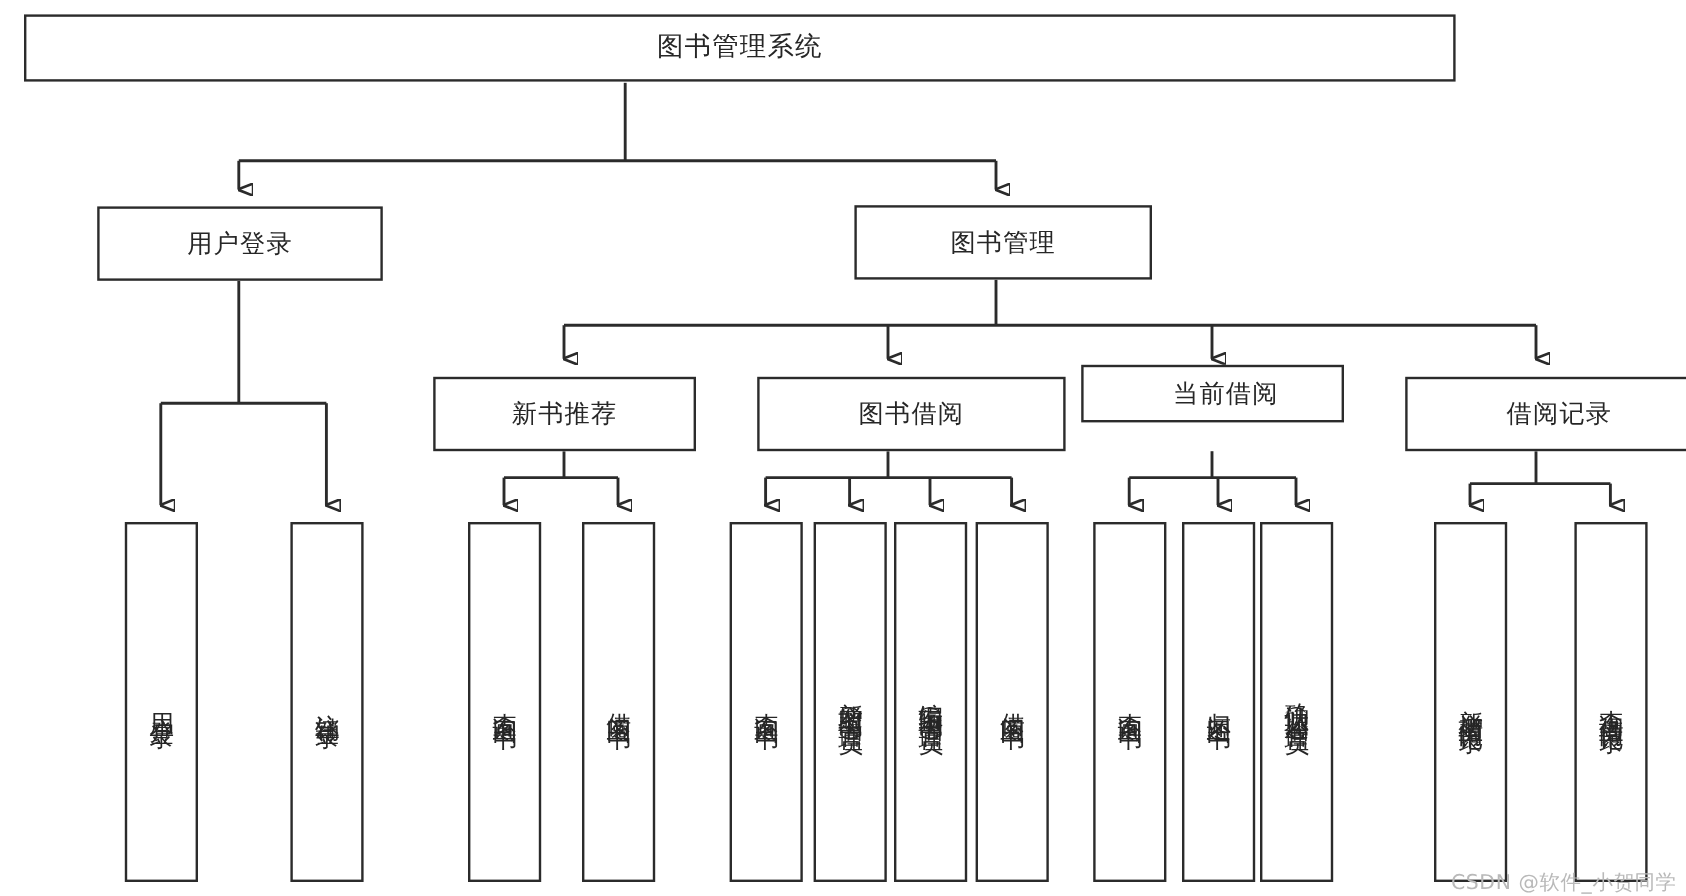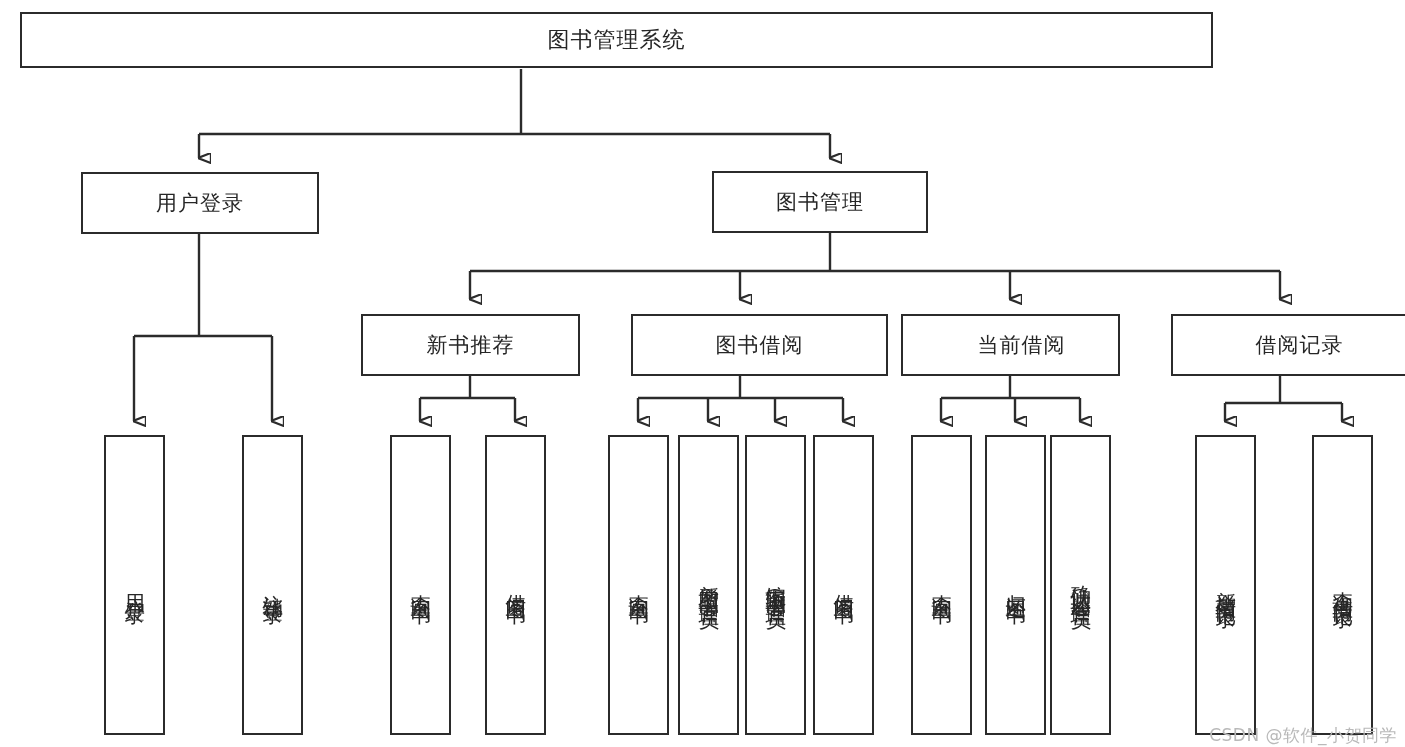--- a/index.html
+++ b/index.html
@@ -131,33 +131,33 @@
   </svg>
 
   <div class="node h root" style="left:20px;top:12px;width:1193px;height:56px;">
     <span>图书管理系统</span>
   </div>
 
   <div class="node h" style="left:81px;top:172px;width:238px;height:62px;">
     <span>用户登录</span>
   </div>
 
-  <div class="node h" style="left:712px;top:171px;width:216px;height:62px;">
+  <div class="node h" style="left:712px;top:171px;width:248px;height:62px;">
     <span>图书管理</span>
   </div>
 
   <div class="node h" style="left:361px;top:314px;width:219px;height:62px;">
     <span>新书推荐</span>
   </div>
 
   <div class="node h" style="left:631px;top:314px;width:257px;height:62px;">
     <span>图书借阅</span>
   </div>
 
-  <div class="node h" style="left:901px;top:314px;width:219px;height:62px;padding-left:22px;">
+  <div class="node h" style="left:901px;top:304px;width:219px;height:48px;padding-left:22px;">
     <span>当前借阅</span>
   </div>
 
   <div class="node h" style="left:1171px;top:314px;width:257px;height:62px;">
     <span>借阅记录</span>
   </div>
 
   <div class="node v" style="left:104px;top:435px;width:61px;height:300px;">
     <span class="vtext">用户登录</span>
   </div>

